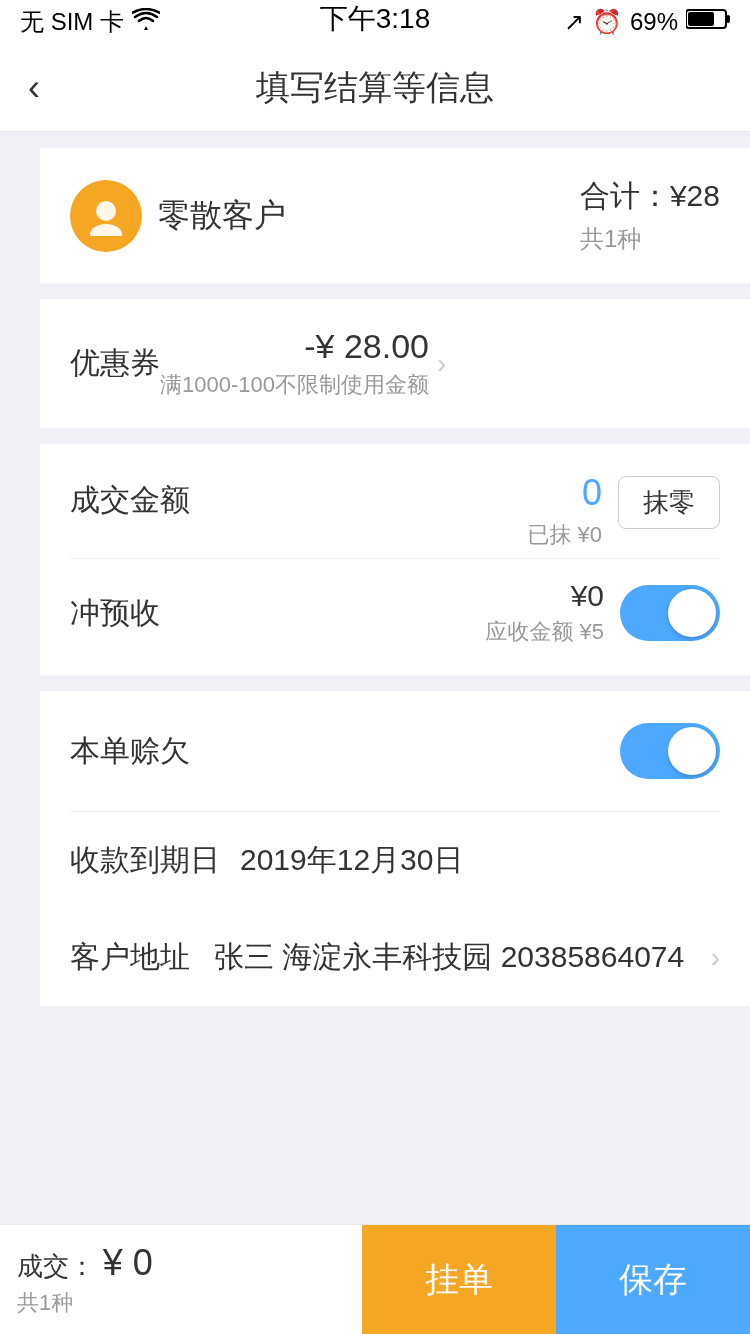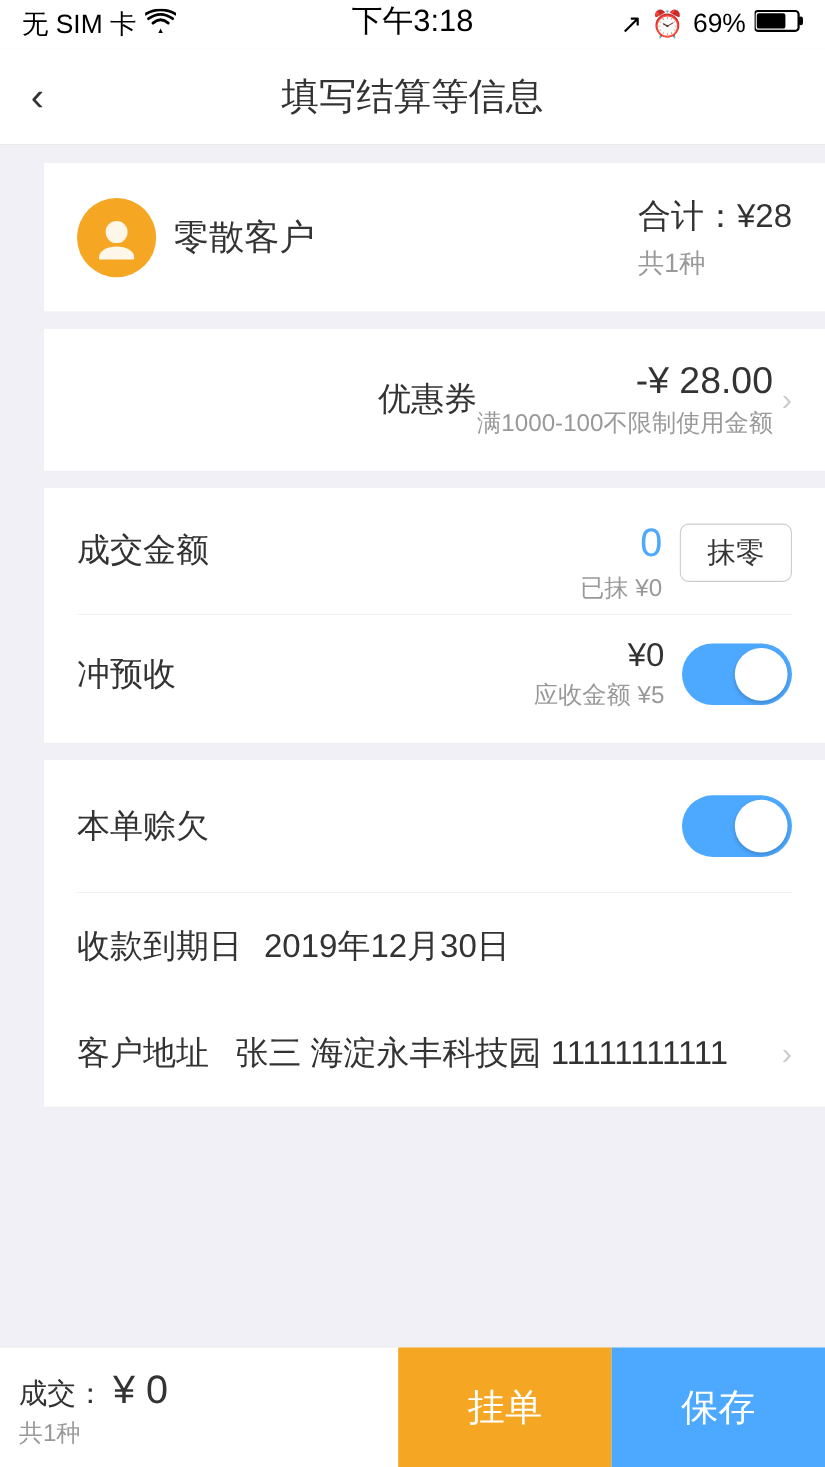--- a/index.html
+++ b/index.html
@@ -121,21 +121,21 @@
     .divider {
       height: 1px;
       background: #f0f0f0;
       margin: 0 30px;
     }
 
     
     .coupon-row {
       display: flex;
       align-items: center;
-      justify-content: flex-end;
+      justify-content: flex-start;
       padding: 28px 30px;
       background: #fff;
     }
     .coupon-label {
       font-size: 30px;
       color: #333;
     }
     .coupon-right {
       display: flex;
       align-items: center;
@@ -497,21 +497,21 @@
     <div class="duedate-row">
       <span class="duedate-label">收款到期日</span>
       <span class="duedate-value">2019年12月30日</span>
     </div>
   </div>
 
 
   <div class="section" style="margin-top:0;">
     <div class="address-row">
       <span class="address-label">客户地址</span>
-      <span class="address-value">张三 海淀永丰科技园 11111111111</span>
+      <span class="address-value">张三 海淀永丰科技园 20385864074</span>
       <span class="chevron-icon">›</span>
     </div>
   </div>
 
 </div>
 
 <div class="bottom-bar">
   <div class="bottom-summary">
     <div>
       <span class="bottom-deal-label">成交：</span>

